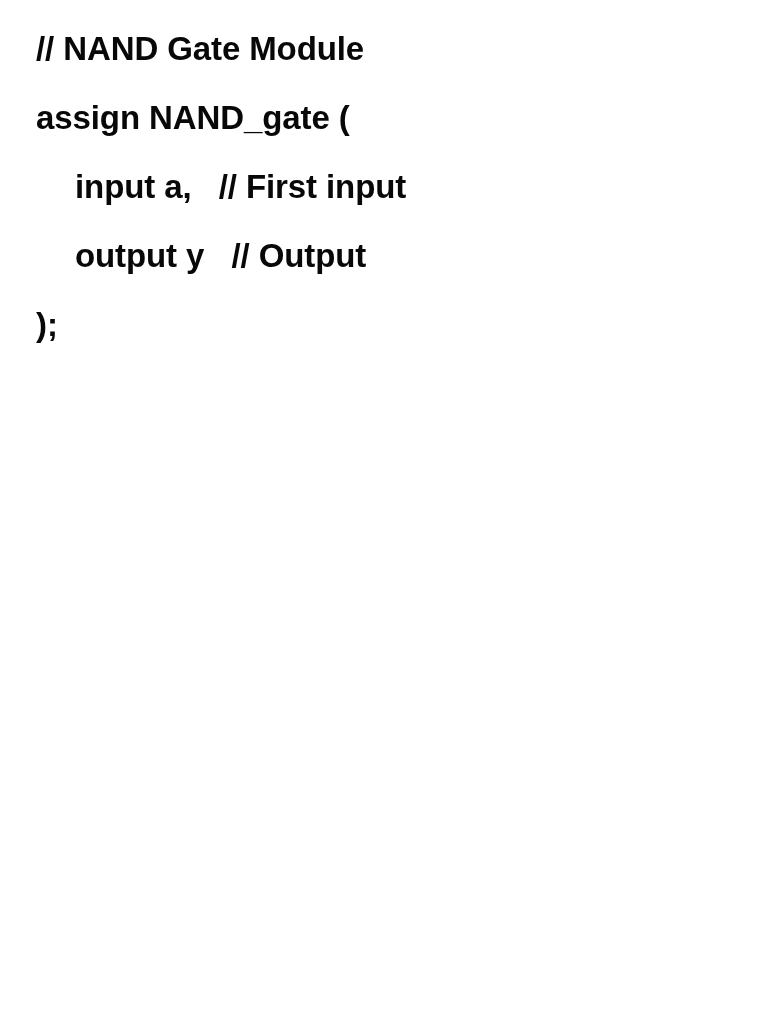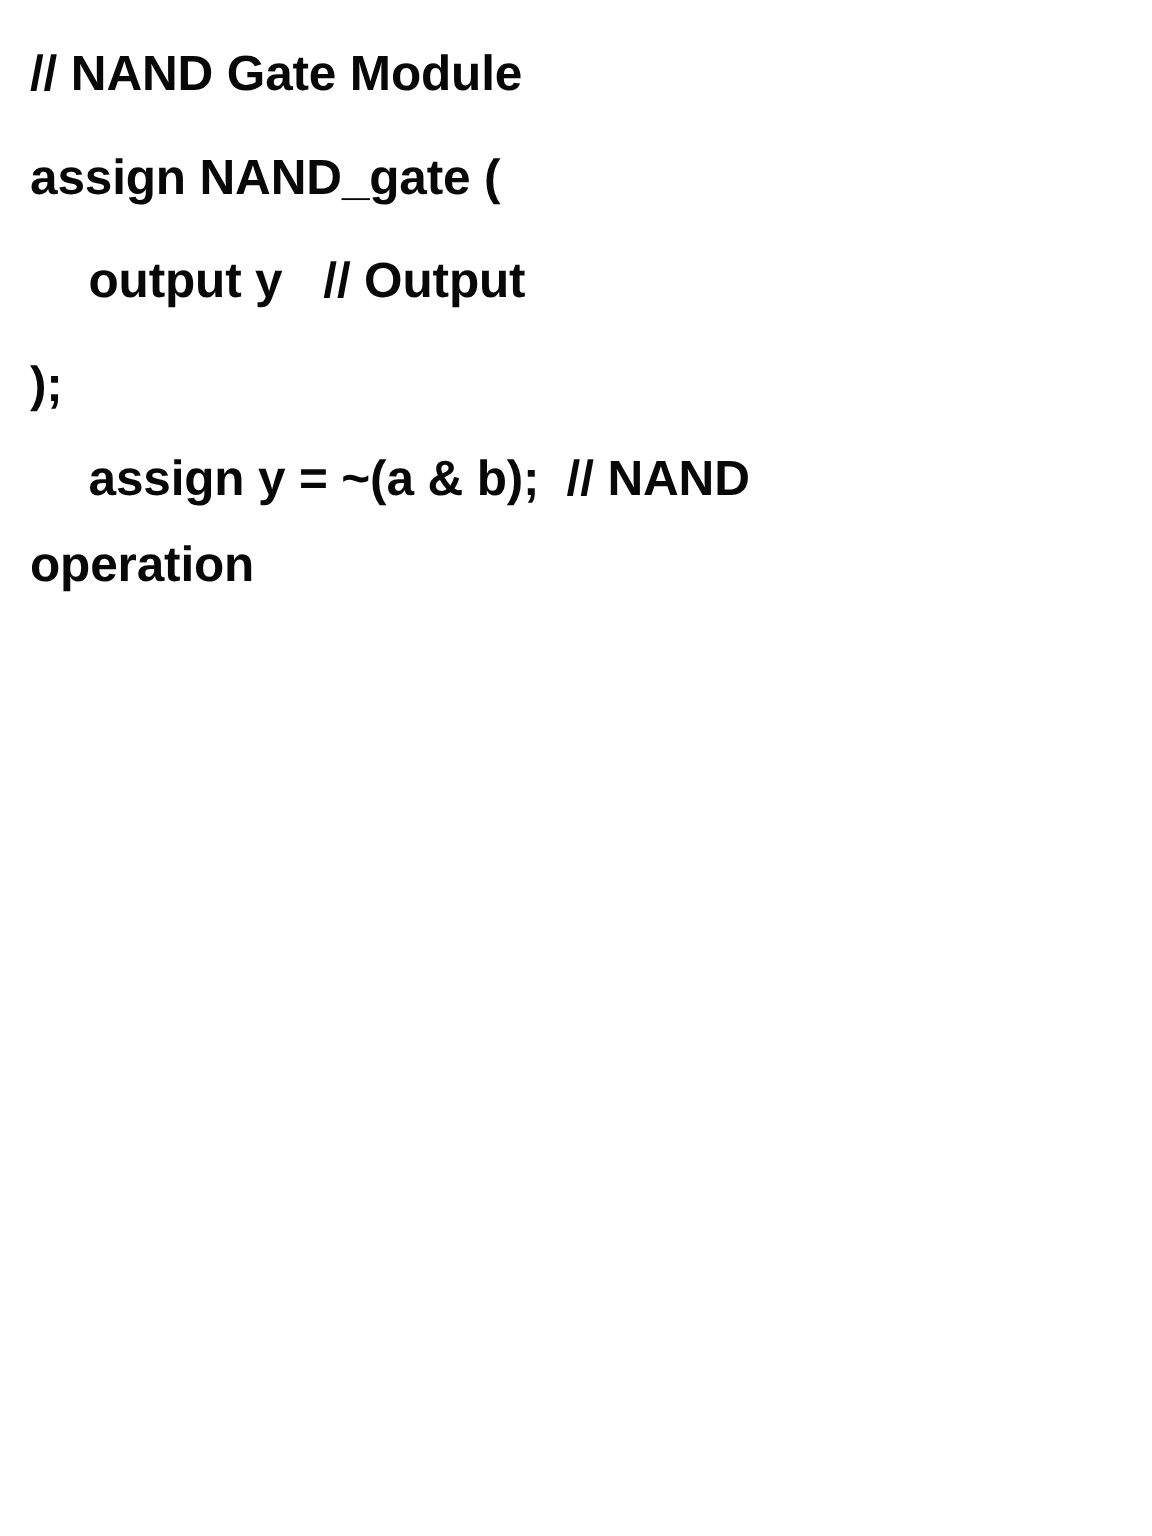--- a/index.html
+++ b/index.html
@@ -14,21 +14,21 @@
     font-family: "Liberation Sans", "DejaVu Sans", sans-serif;
     -webkit-font-smoothing: antialiased;
     overflow: hidden;
   }
 
   #code-document {
     box-sizing: border-box;
     width: 768px;
     height: 1024px;
     background: #ffffff;
-    padding: 14px 30px 0 20px;
+    padding: 14px 30px 0 36px;
   }
 
   .code-block {
     margin: 0;
     padding: 0;
     list-style: none;
   }
 
   .code-line {
     display: block;
@@ -64,23 +64,23 @@
 </head>
 <body>
 
 <main id="code-document">
   <div class="code-block">
 
     <span class="code-line">// NAND Gate Module</span>
 
     <span class="code-line">assign NAND_gate (</span>
 
+    <span class="code-line indent-1">input a,   // First input</span>
 
 
     <span class="code-line indent-1">output y   // Output</span>
 
     <span class="code-line">);</span>
 
-    <span class="code-line wraps">assign y = ~(a &amp; b);  // NAND operation</span>
 
 
   </div>
 </main>
 
 </body></html>

